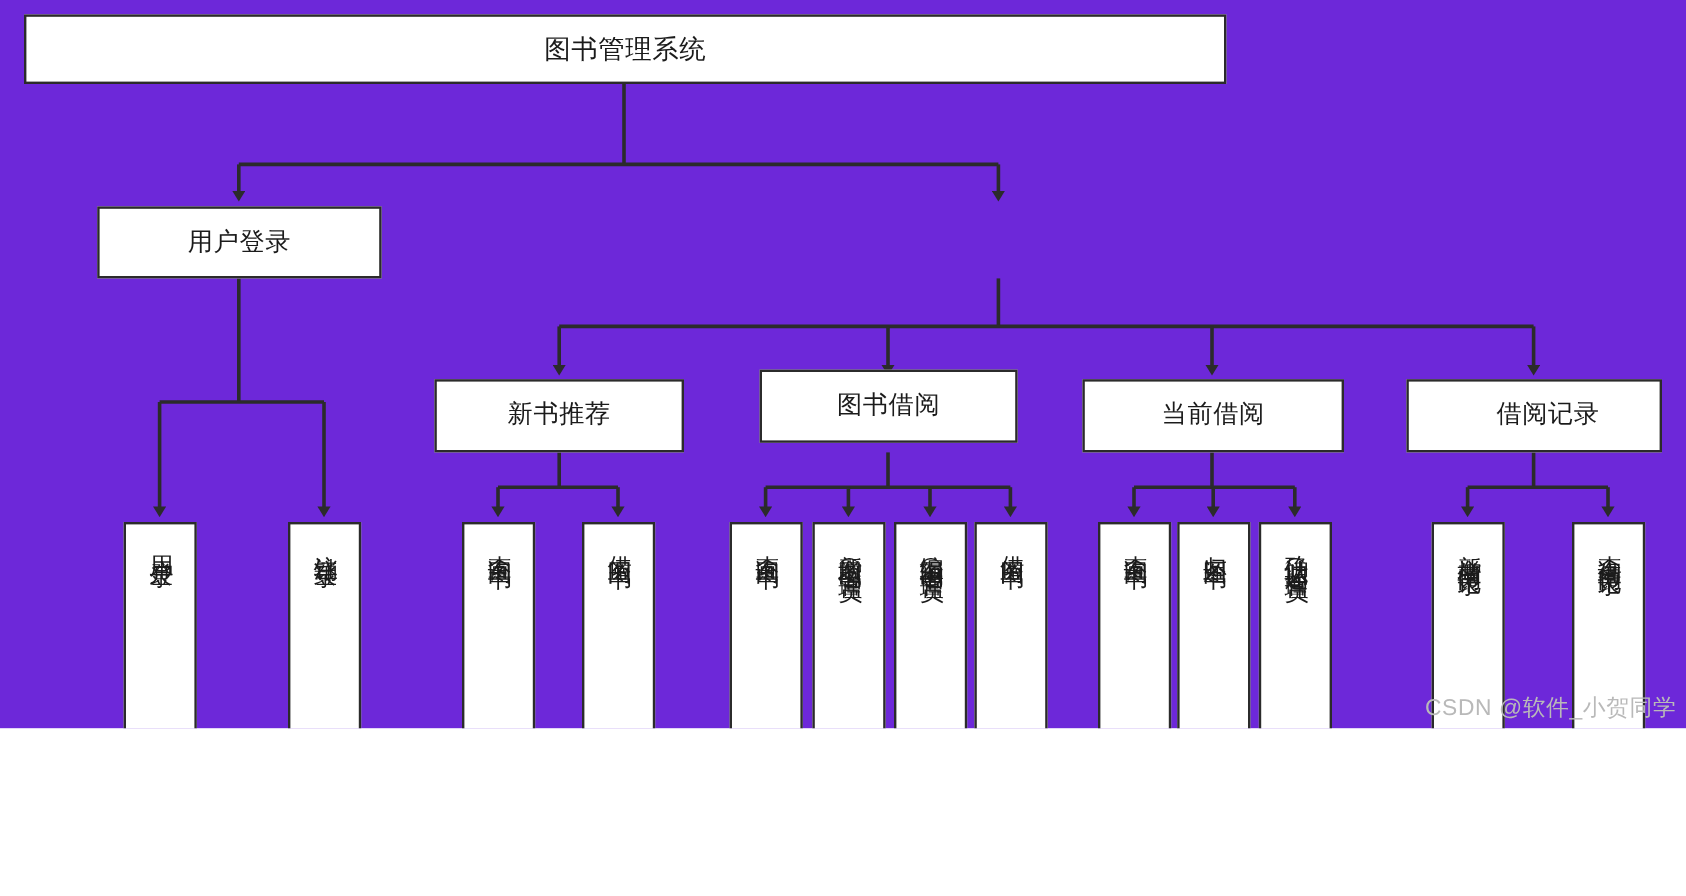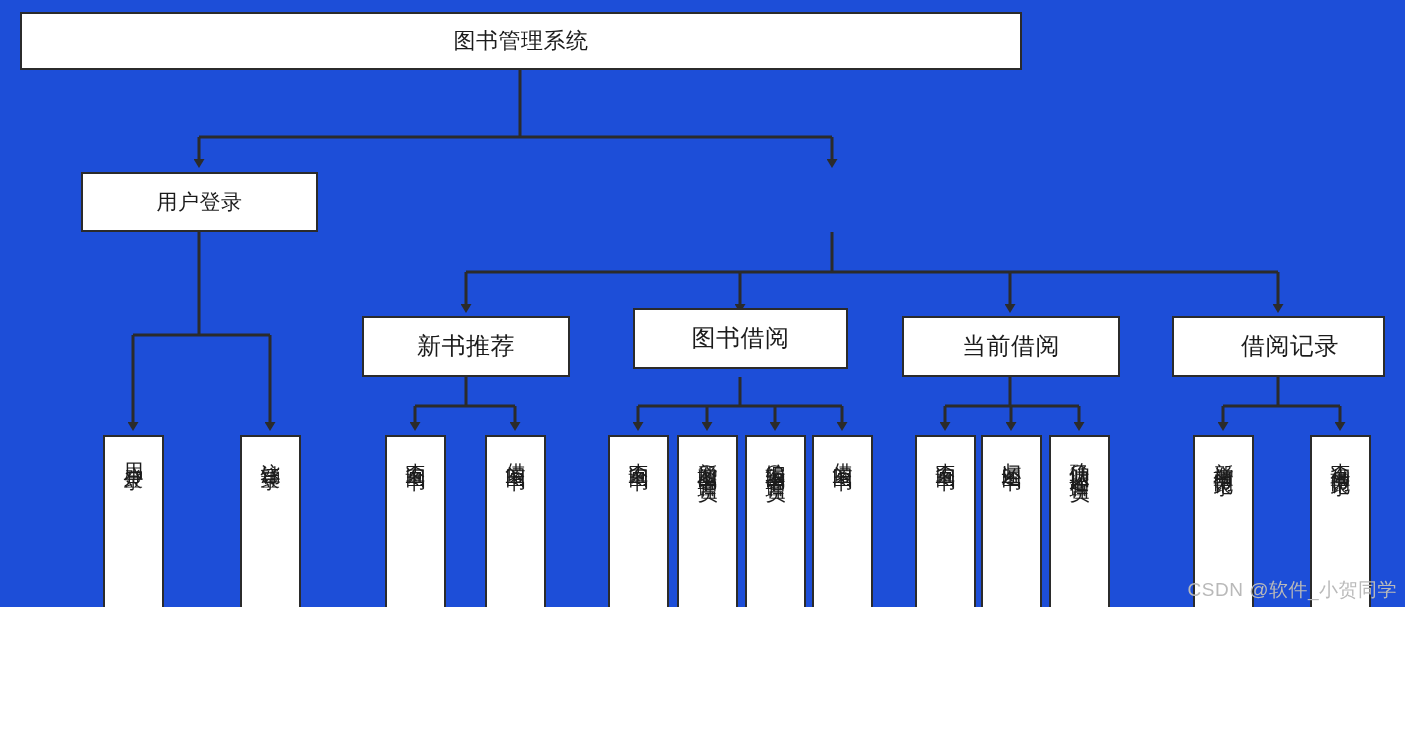--- a/index.html
+++ b/index.html
@@ -8,21 +8,21 @@
     padding: 0;
     background: #ffffff;
   }
   body {
     font-family: "Liberation Sans", "DejaVu Sans", sans-serif;
   }
   #diagram-root {
     position: relative;
     width: 1405px;
     height: 607px;
-    background: #1d4ed8;
+    background: #6d28d9;
     overflow: hidden;
   }
   #diagram-svg {
     position: absolute;
     left: 0;
     top: 0;
     width: 1405px;
     height: 747px;
   }
   .node {
@@ -37,21 +37,21 @@
     color: #1b1b1b;
     z-index: 3;
   }
   .node-label {
     display: block;
     line-height: 1.18;
     letter-spacing: 0.5px;
   }
   .level0 { font-size: 22px; }
   .level1 { font-size: 21px; }
-  .level2 { font-size: 24px; }
+  .level2 { font-size: 21px; }
   .leaf {
     font-size: 20px;
     padding: 10px 2px;
     align-items: flex-start;
   }
   .leaf .node-label {
     writing-mode: vertical-rl;
     text-orientation: upright;
     letter-spacing: 3px;
     line-height: 1.05;

